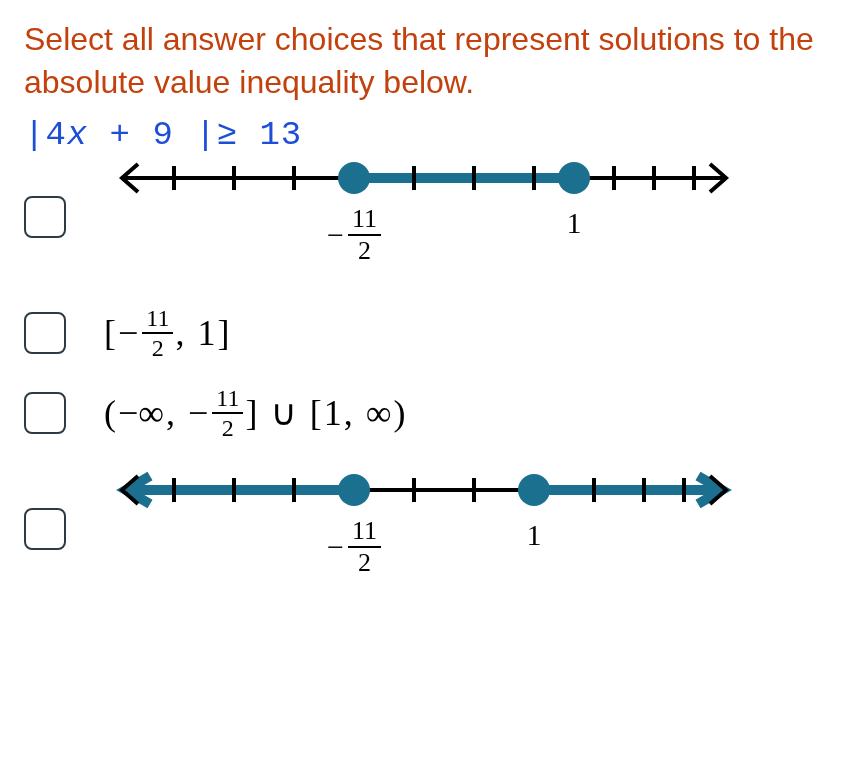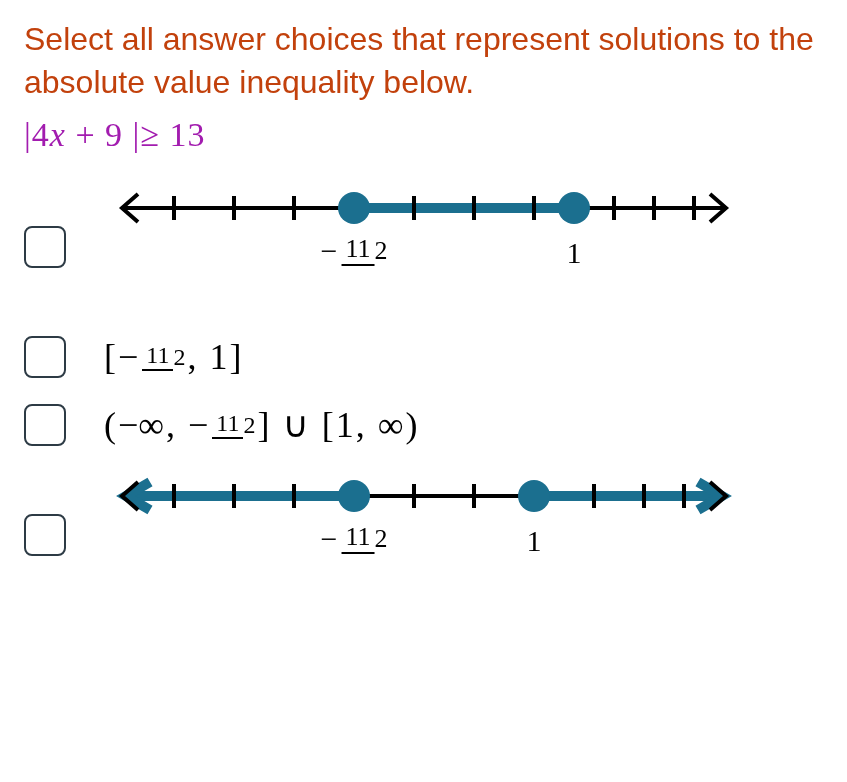--- a/index.html
+++ b/index.html
@@ -12,24 +12,23 @@
     width: 847px;
   }
   .question {
     font-size: 32px;
     line-height: 1.35;
     color: #c2410c;
     font-weight: 400;
     margin-bottom: 12px;
   }
   .inequality {
-    font-family: Liberation Serif, serif;
+    font-family: Liberation Mono, monospace;
     font-size: 34px;
-    color: #a21caf;
-    margin-bottom: 30px;
+    color: #1d4ed8;
     letter-spacing: 1px;
   }
   .inequality .var { font-style: italic; }
   .options {
     display: flex;
     flex-direction: column;
     gap: 26px;
   }
   .opt-row {
     display: flex;
@@ -66,21 +65,22 @@
     height: 74px;
   }
   .nl-label {
     position: absolute;
     text-align: center;
     transform: translateX(-50%);
     line-height: 1;
   }
   .frac {
     display: inline-flex;
-    flex-direction: row;
+    flex-direction: column;
+    align-items: center;
     vertical-align: middle;
     font-size: 26px;
     line-height: 1;
   }
   .frac .num { border-bottom: 2px solid #000; padding: 0 4px 2px; }
   .frac .den { padding-top: 2px; }
   .neg-frac {
     display:inline-flex;
     align-items:center;
     gap:4px;

